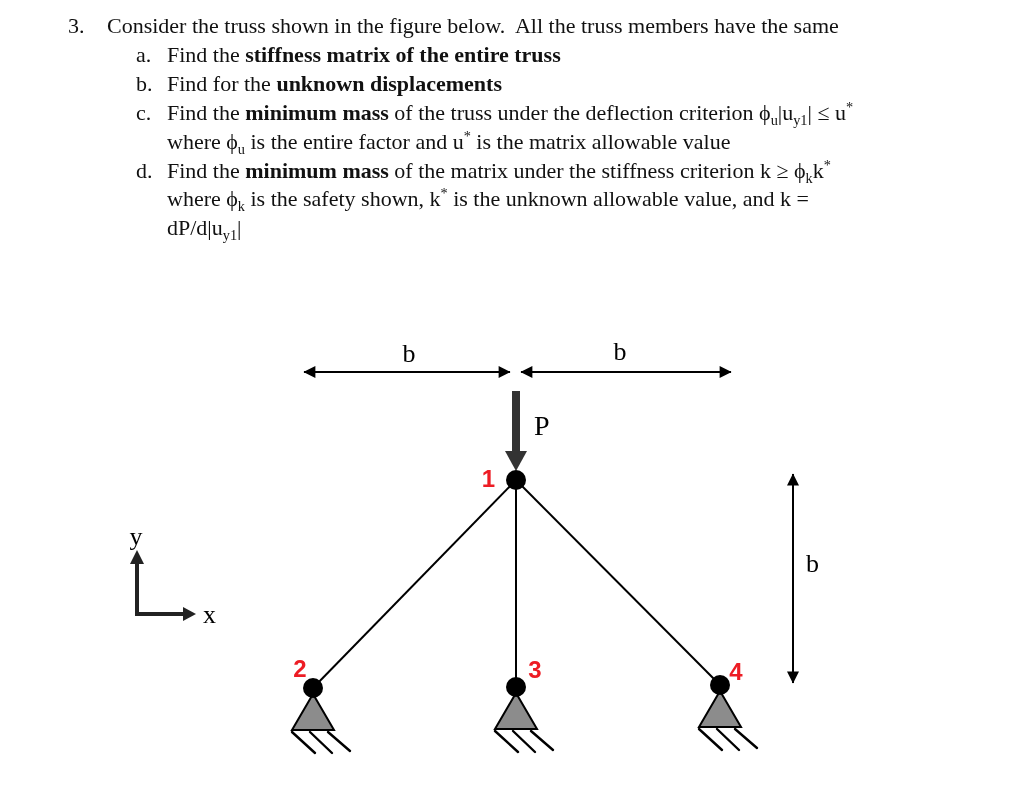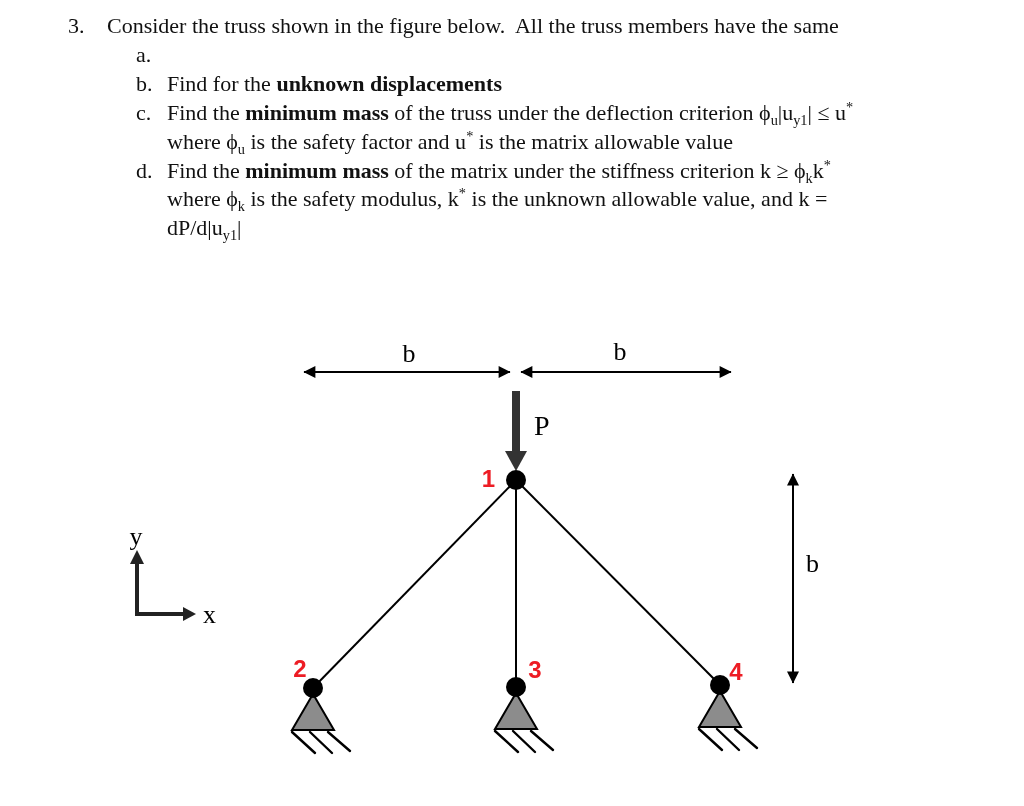--- a/index.html
+++ b/index.html
@@ -44,42 +44,45 @@
   <div class="problem">
     <div class="row">
       <span class="num">3.</span>
       <div>
         <div class="line">Consider the truss shown in the figure below.  All the truss members have the same</div>
       </div>
     </div>
 
     <div class="item">
       <span class="item-label">a.</span>
+      <div>
+        <div class="line"><span>Find the </span><span class="b">stiffness matrix of the entire truss</span></div>
+      </div>
     </div>
 
     <div class="item">
       <span class="item-label">b.</span>
       <div>
         <div class="line"><span>Find for the </span><span class="b">unknown displacements</span></div>
       </div>
     </div>
 
     <div class="item">
       <span class="item-label">c.</span>
       <div>
         <div class="line"><span>Find the </span><span class="b">minimum mass</span><span> of the truss under the deflection criterion ϕ</span><sub>u</sub><span>|u</span><sub>y1</sub><span>| ≤ u</span><sup>*</sup></div>
-        <div class="line"><span>where ϕ</span><sub>u</sub><span> is the safety factor and u</span><sup>*</sup><span> is the matrix allowable value</span></div>
+        <div class="line"><span>where ϕ</span><sub>u</sub><span> is the entire factor and u</span><sup>*</sup><span> is the matrix allowable value</span></div>
       </div>
     </div>
 
     <div class="item">
       <span class="item-label">d.</span>
       <div>
         <div class="line"><span>Find the </span><span class="b">minimum mass</span><span> of the matrix under the stiffness criterion k ≥ ϕ</span><sub>k</sub><span>k</span><sup>*</sup></div>
-        <div class="line"><span>where ϕ</span><sub>k</sub><span> is the safety modulus, k</span><sup>*</sup><span> is the unknown allowable value, and k =</span></div>
+        <div class="line"><span>where ϕ</span><sub>k</sub><span> is the safety shown, k</span><sup>*</sup><span> is the unknown allowable value, and k =</span></div>
         <div class="line"><span>dP/d|u</span><sub>y1</sub><span>|</span></div>
       </div>
     </div>
   </div>
 
   <svg width="1024" height="806" viewBox="0 0 1024 806" style="position:absolute;left:0;top:0;">
     <defs>
       <marker id="dimArrow" viewBox="0 0 10 10" refX="9.5" refY="5" markerWidth="8.5" markerHeight="6" orient="auto-start-reverse">
         <path d="M 0 0 L 10 5 L 0 10 z" fill="#000"></path>
       </marker>

